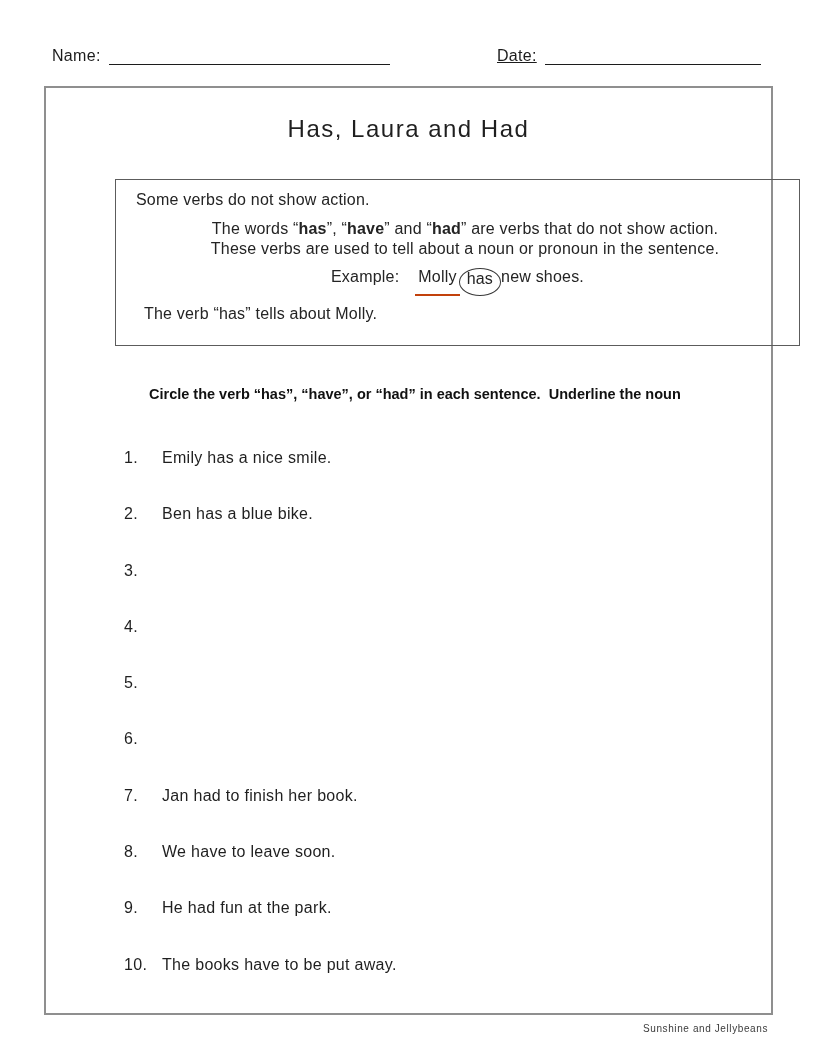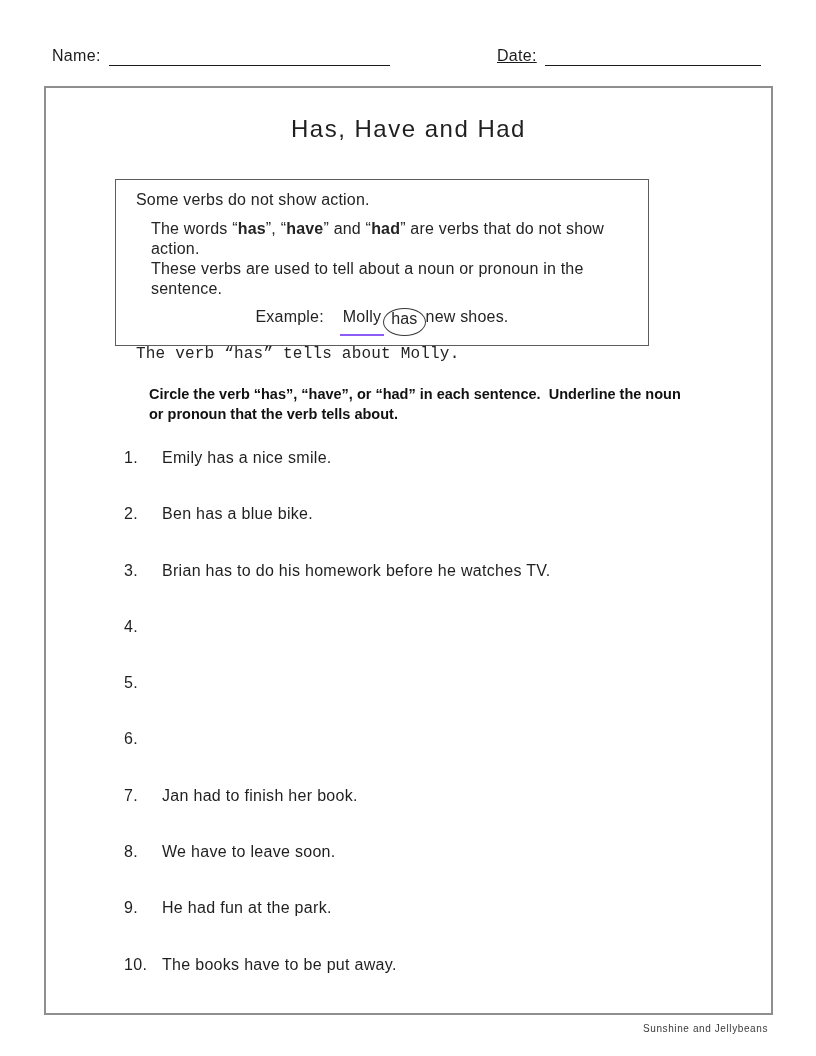--- a/index.html
+++ b/index.html
@@ -8,21 +8,21 @@
     width: 816px; height: 1056px;
     position: relative;
     font-family: "Liberation Sans", "DejaVu Sans", sans-serif;
     color: #1c1c1c;
     overflow: hidden;
   }
 
   
   .hdr-field {
     position: absolute; top: 46px;
-    display: flex; align-items: center;
+    display: flex; align-items: flex-start;
     font-size: 16px; letter-spacing: 0.3px; color: #1c1c1c;
   }
   #name-field { left: 52px; }
   #date-field { left: 497px; text-decoration: underline; }
   .hdr-label { line-height: 20px; }
   .blank-line {
     display: inline-block;
     border-bottom: 1.7px solid #1c1c1c;
     height: 19px; margin-left: 8px;
   }
@@ -42,47 +42,47 @@
     position: absolute; top: 27px; left: 0;
     width: 100%; text-align: center;
     font-size: 24px; font-weight: 400;
     letter-spacing: 1.5px; color: #1f1f1f;
   }
 
   
   .info-box {
     position: absolute;
     left: 69px; top: 91px;
-    width: 534px; height: 167px;
+    width: 685px; height: 167px;
     border: 1.7px solid #5c5c5c;
     padding: 10px 20px 3px 20px;
     font-size: 16px; letter-spacing: 0.2px; color: #242424;
   }
   .info-intro { margin: 0 0 9px 0; line-height: 20px; }
-  .info-para  { margin: 0 0 9px 15px; line-height: 20px; }
+  .info-para  { margin: 0 0 9px 15px; line-height: 20px; text-align: center; }
   .info-para b { font-weight: 700; }
   .example-line {
     margin: 0 0 8px 0; height: 28px;
     display: flex; justify-content: center;
     white-space: nowrap;
   }
   .example-label { margin-right: 16px; }
   .underlined {
-    border-bottom: 2px solid #8b5cf6;
+    border-bottom: 2px solid #c2410c;
     padding: 0 3px 2px 3px;
   }
   .circled {
     display: inline-block;
     border: 1.6px solid #3a3a3a;
     border-radius: 50%;
     padding: 1px 7px 3px 7px;
     margin: 0 0 0 -1px;
     line-height: 18px;
   }
-  .info-note { margin: 0; line-height: 20px; font-family: Liberation Mono, monospace; }
+  .info-note { margin: 8px; line-height: 20px; }
 
   
   .directions {
     position: absolute;
     left: 78px; top: 297px;
     width: 645px;
     font-size: 14.5px; font-weight: 700;
     line-height: 19.5px; color: #111111;
     white-space: pre-wrap;
     margin-left: 25px;
@@ -119,51 +119,50 @@
   <span class="hdr-label">Name:</span>
   <span class="blank-line" id="name-line"></span>
 </div>
 <div class="hdr-field" id="date-field">
   <span class="hdr-label">Date:</span>
   <span class="blank-line" id="date-line"></span>
 </div>
 
 <div class="main-box">
 
-  <h1 class="ws-title">Has, Have and Had</h1>
+  <h1 class="ws-title">Has, Laura and Had</h1>
 
   <div class="info-box">
     <p class="info-intro">Some verbs do not show action.</p>
 
     <p class="info-para"><span>The words “</span><b>has</b><span>”, “</span><b>have</b><span>” and “</span><b>had</b><span>” are verbs that do not show action.</span><br><span>These verbs are used to tell about a noun or pronoun in the sentence.</span></p>
 
     <p class="example-line">
       <span class="example-label">Example:</span>
         <span class="underlined">Molly</span>
         <span class="circled">has</span>
         <span>new shoes.</span>
     </p>
 
     <p class="info-note">The verb “has” tells about Molly.</p>
   </div>
 
-  <p class="directions"><span>Circle the verb “has”, “have”, or “had” in each sentence.  Underline the noun</span><br><span>or pronoun that the verb tells about.</span></p>
+  <p class="directions"><span>Circle the verb “has”, “have”, or “had” in each sentence.  Underline the noun</span><br></p>
 
   <div class="question-list">
     <div class="q-row">
       <span class="q-num">1.</span>
       <span class="q-text">Emily has a nice smile.</span>
     </div>
     <div class="q-row">
       <span class="q-num">2.</span>
       <span class="q-text">Ben has a blue bike.</span>
     </div>
     <div class="q-row">
       <span class="q-num">3.</span>
-      <span class="q-text">Brian has to do his homework before he watches TV.</span>
     </div>
     <div class="q-row">
       <span class="q-num">4.</span>
     </div>
     <div class="q-row">
       <span class="q-num">5.</span>
     </div>
     <div class="q-row">
       <span class="q-num">6.</span>
     </div>

